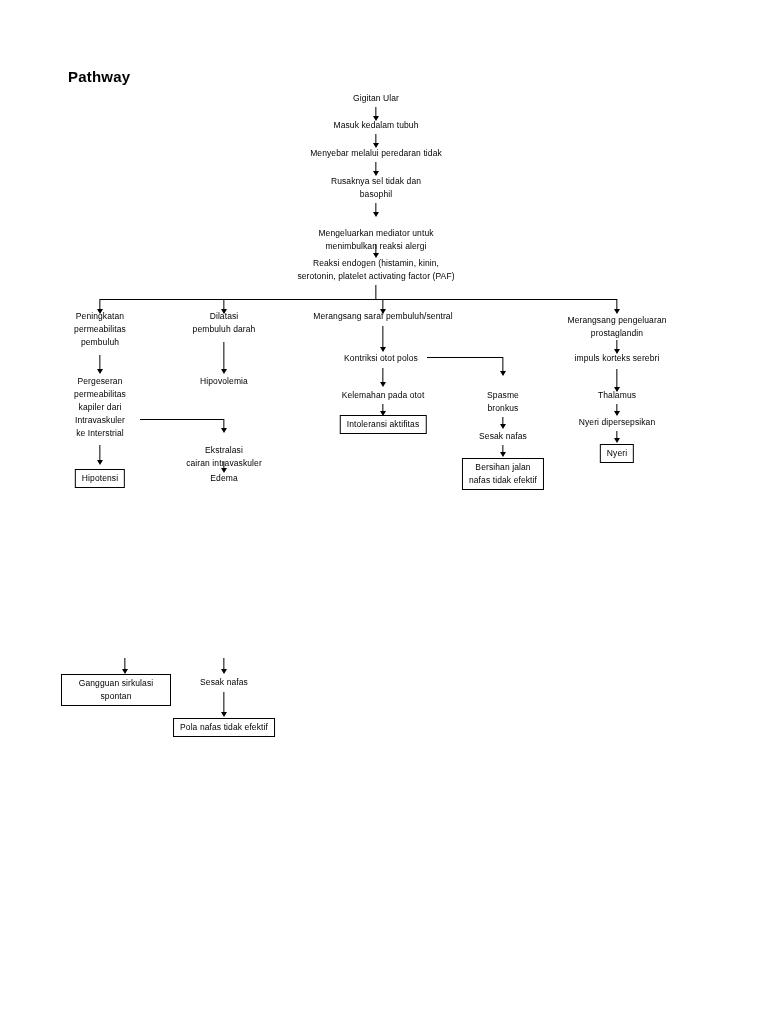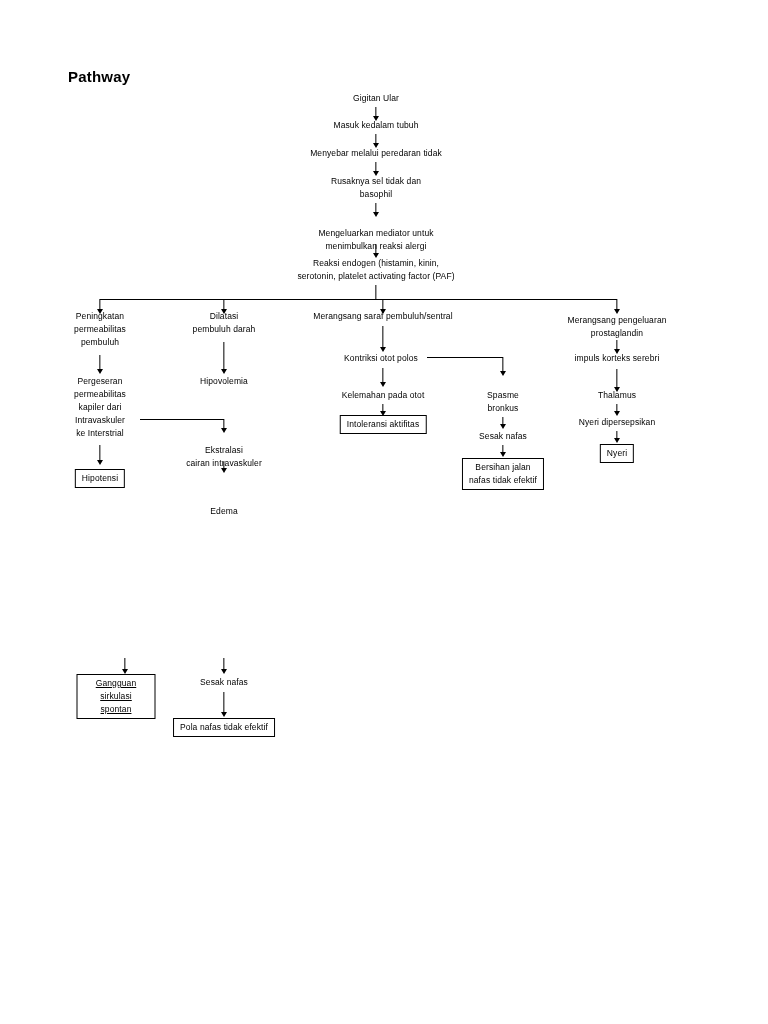--- a/index.html
+++ b/index.html
@@ -140,21 +140,21 @@
   <div class="vline" style="left:224px; top:342px; height:29px;"></div>
   <div class="arrowhead" style="left:224px; top:369px;"></div>
 
   <div class="node" style="left:224px; top:375px;">Hipovolemia</div>
 
   <div class="node" style="left:224px; top:444px;">Ekstralasi
 cairan intravaskuler</div>
   <div class="vline" style="left:224px; top:462px; height:9px;"></div>
   <div class="arrowhead" style="left:224px; top:468px;"></div>
 
-  <div class="node" style="left:224px; top:472px;margin-top:33px;">Edema</div>
+  <div class="node" style="left:224px; top:472px;">Edema</div>
 
   <div class="node" style="left:383px; top:310px;">Merangsang saraf pembuluh/sentral</div>
   <div class="vline" style="left:383px; top:326px; height:23px;"></div>
   <div class="arrowhead" style="left:383px; top:347px;"></div>
 
   <div class="node" style="left:381px; top:352px;">Kontriksi otot polos</div>
   <div class="vline" style="left:383px; top:368px; height:16px;"></div>
   <div class="arrowhead" style="left:383px; top:382px;"></div>
 
   <div class="node" style="left:383px; top:389px;">Kelemahan pada otot</div>
@@ -193,21 +193,21 @@
   <div class="arrowhead" style="left:617px; top:411px;"></div>
 
   <div class="node" style="left:617px; top:416px;">Nyeri dipersepsikan</div>
   <div class="vline" style="left:617px; top:431px; height:10px;"></div>
   <div class="arrowhead" style="left:617px; top:438px;"></div>
 
   <div class="boxed" style="left:617px; top:444px;">Nyeri</div>
 
   <div class="vline" style="left:125px; top:658px; height:13px;"></div>
   <div class="arrowhead" style="left:125px; top:669px;"></div>
-  <div class="boxed" style="left:116px; top:674px; width:79px;text-decoration:underline;">Gangguan sirkulasi
+  <div class="boxed" style="left:116px; top:674px; width:110px;">Gangguan sirkulasi
 spontan</div>
 
   <div class="vline" style="left:224px; top:658px; height:13px;"></div>
   <div class="arrowhead" style="left:224px; top:669px;"></div>
   <div class="node" style="left:224px; top:676px;">Sesak nafas</div>
   <div class="vline" style="left:224px; top:692px; height:22px;"></div>
   <div class="arrowhead" style="left:224px; top:712px;"></div>
   <div class="boxed" style="left:224px; top:718px;">Pola nafas tidak efektif</div>
 
 </div>

